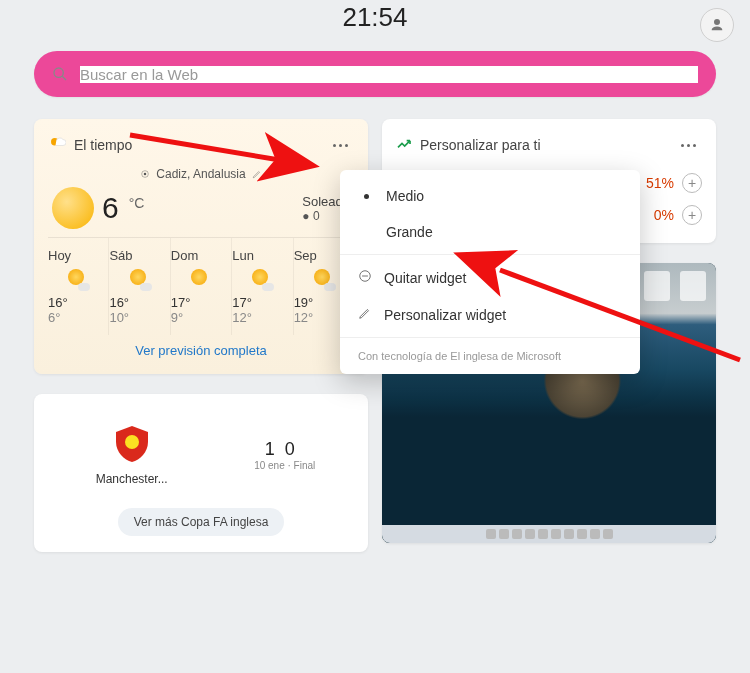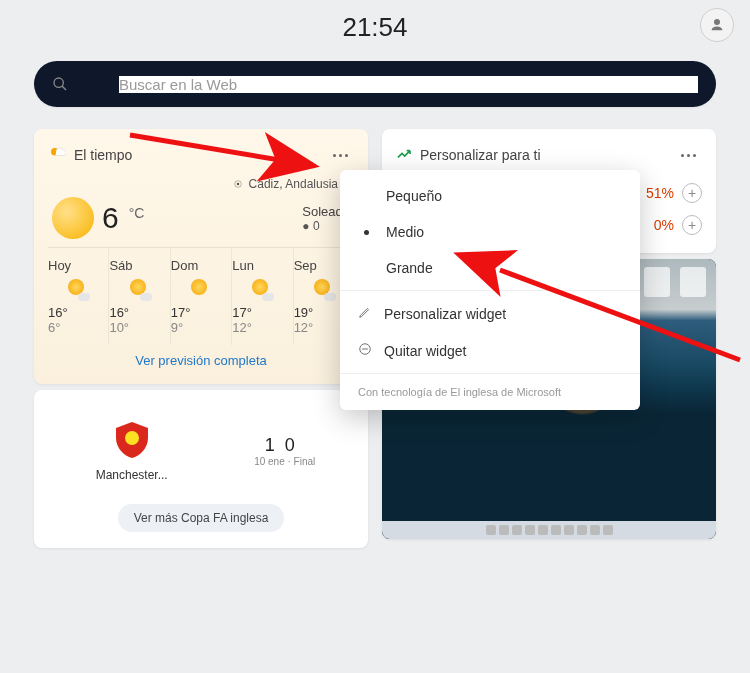--- a/index.html
+++ b/index.html
@@ -1,53 +1,52 @@
 <!DOCTYPE html>
 <html><head>
 <meta charset="utf-8">
 <style>
   * { box-sizing: border-box; margin: 0; padding: 0; font-family: "Segoe UI", Arial, sans-serif; }
   body { width: 750px; height: 673px; background: #eceef0; overflow: hidden; position: relative; }
 
-  .clock { text-align: center; font-size: 26px; font-weight: 500; padding-top: 12px; color: #222; }
+  .clock { text-align: center; font-size: 26px; font-weight: 500; padding-top: 2px; color: #222; }
 
   .avatar {
     position: absolute; top: 8px; right: 16px; width: 34px; height: 34px;
     border: 1px solid #cfcfcf; border-radius: 50%; display: flex; align-items: center; justify-content: center;
     background: #f3f3f3; cursor: pointer;
   }
   .avatar svg { width: 18px; height: 18px; fill: #777; }
 
   .search {
-    margin: 18px 34px 22px; background: #0f172a; border-radius: 24px; height: 46px;
+    margin: 18px 34px 22px; background: #ec4899; border-radius: 24px; height: 46px;
     display: flex; align-items: center; padding: 0 18px; box-shadow: 0 1px 2px rgba(0,0,0,0.05);
     cursor: text;
-    gap: 39px;
   }
   .search svg { width: 16px; height: 16px; stroke: #888; fill: none; stroke-width: 2; margin-right: 12px; }
   .search input { border: none; outline: none; font-size: 15px; flex: 1; color: #333; }
   .search input::placeholder { color: #999; }
 
   .grid { display: flex; gap: 14px; padding: 0 34px; }
-  .col { display: flex; flex-direction: column; gap: 6px; flex: 1; min-width: 0; }
+  .col { display: flex; flex-direction: column; gap: 20px; flex: 1; min-width: 0; }
 
   .card {
     background: #fff; border-radius: 8px; box-shadow: 0 1px 3px rgba(0,0,0,0.07);
     position: relative; padding: 12px 14px;
   }
 
   .card-head { display: flex; align-items: center; gap: 8px; font-size: 14px; color: #444; margin-bottom: 8px; }
   .card-head .title { flex: 1; }
   .more { width: 28px; height: 28px; border-radius: 50%; display: flex; align-items: center; justify-content: center; cursor: pointer; }
   .more-dots { display: flex; gap: 3px; }
   .more-dots span { width: 3px; height: 3px; background: #666; border-radius: 50%; }
 
   
   .weather { background: linear-gradient(180deg, #fff7e9, #faf0dd); }
-  .w-loc { text-align: center; font-size: 12px; color: #555; display: flex; gap: 6px; justify-content: flex-end; align-items: center; margin-bottom: 6px; }
+  .w-loc { text-align: center; font-size: 12px; color: #555; display: flex; gap: 6px; justify-content: center; align-items: center; margin-bottom: 6px; }
   .w-loc svg { width: 10px; height: 10px; fill: #555; }
   .w-main { display: flex; align-items: center; gap: 10px; justify-content: space-between; padding: 0 4px 8px; }
   .w-temp { display: flex; align-items: center; gap: 8px; }
   .w-sun-big { width: 42px; height: 42px; background: radial-gradient(circle at 35% 35%, #ffe08a, #f9b300); border-radius: 50%; }
   .w-temp-val { font-size: 30px; font-weight: 300; color: #222; }
   .w-temp-unit { font-size: 14px; color: #666; margin-left: 2px; margin-top: -10px; }
   .w-cond { font-size: 13px; color: #444; text-align: left; }
   .w-cond .hum { font-size: 12px; color: #555; }
 
   .w-days { display: flex; border-top: 1px solid rgba(0,0,0,0.08); }
@@ -278,44 +277,40 @@
             <span></span>
             <span></span>
         </div>
       </div>
     </div>
   </div>
 </div>
 
 <div class="menu">
   <div class="menu-item">
-    <span class="menu-bullet"></span>
-      <span>Pequeño</span>
-  </div>
-  <div class="menu-item">
     <span class="menu-bullet dot"></span>
       <span>Medio</span>
   </div>
   <div class="menu-item">
     <span class="menu-bullet"></span>
       <span>Grande</span>
   </div>
   <div class="menu-sep"></div>
-  <div class="menu-item">
-    <span class="mi-icon"><svg viewBox="0 0 24 24">
-          <path d="M3 21l3-1L18 8l-2-2L4 18z"></path>
-        </svg></span>
-    <span>Personalizar widget</span>
-  </div>
   <div class="menu-item">
     <span class="mi-icon"><svg viewBox="0 0 24 24">
           <circle cx="12" cy="12" r="9"></circle>
           <line x1="7" y1="12" x2="17" y2="12"></line>
         </svg></span>
     <span>Quitar widget</span>
+  </div>
+  <div class="menu-item">
+    <span class="mi-icon"><svg viewBox="0 0 24 24">
+          <path d="M3 21l3-1L18 8l-2-2L4 18z"></path>
+        </svg></span>
+    <span>Personalizar widget</span>
   </div>
   <div class="menu-sep"></div>
   <div class="menu-foot">Con tecnología de El inglesa de Microsoft</div>
 </div>
 
 <div class="arrow" style="top:130px; left:130px;">
   <svg width="200" height="60">
       <defs>
         <marker id="ah1" markerWidth="12" markerHeight="12" refX="10" refY="5" orient="auto">
           <path d="M0 0l12 5-12 5 3-5z" fill="#e11"></path>

